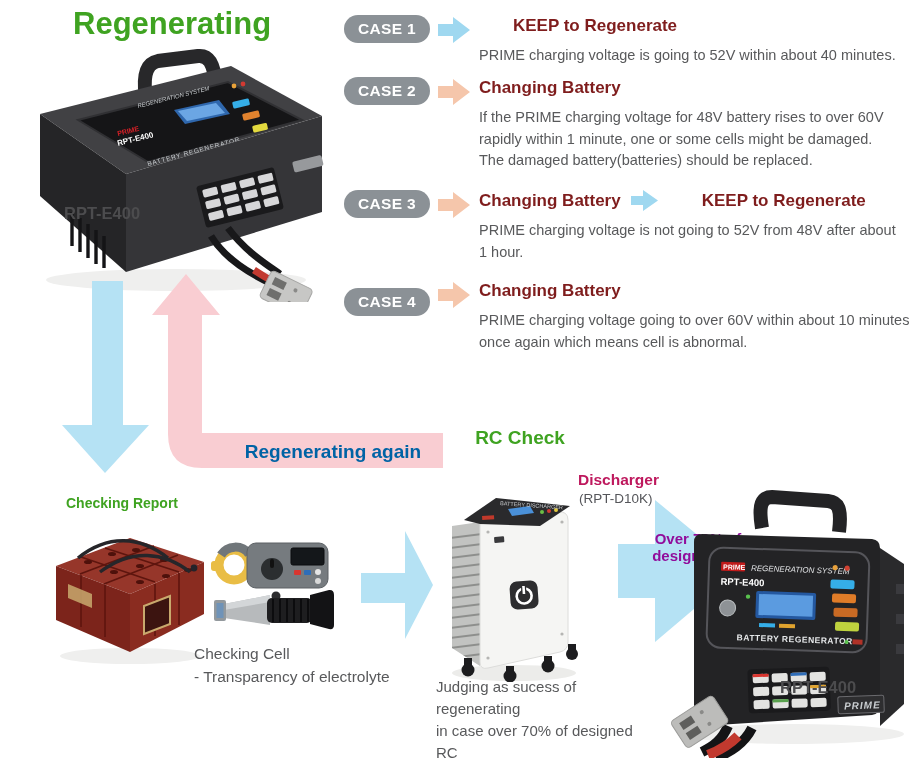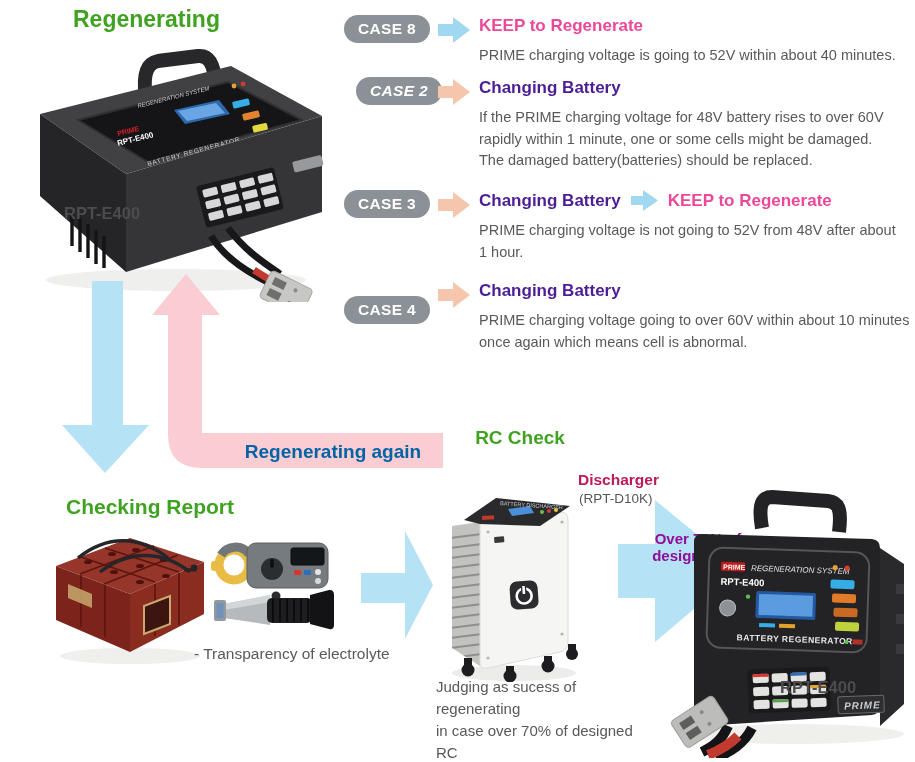--- a/index.html
+++ b/index.html
@@ -4,40 +4,40 @@
 <style>
   html,body{margin:0;padding:0;background:#fff;}
   .stage{position:relative;width:915px;height:762px;background:#ffffff;overflow:hidden;
          font-family:"Liberation Sans",sans-serif;}
   .abs{position:absolute;}
   .green-title{color:#3fa321;font-weight:bold;}
   .case-badge{width:86px;height:28px;border-radius:14px;background:#8b9196;color:#ffffff;
               font-weight:bold;font-size:15.5px;display:flex;align-items:center;justify-content:center;
               letter-spacing:.3px;}
   .case-heading{font-weight:bold;font-size:17px;white-space:nowrap;}
-  .h-blue{color:#ec4899;}
-  .h-red{color:#4c1d95;}
+  .h-blue{color:#7f1d1d;margin-left:34px;}
+  .h-red{color:#7f1d1d;}
   .case-body{font-size:14.5px;line-height:21.5px;color:#58595b;white-space:pre-line;width:445px;}
   .model-label{font-weight:bold;color:#4c4c4e;font-size:16.5px;}
   .heading-row{display:flex;align-items:center;gap:10px;}
   .note-text{font-size:15px;line-height:22px;color:#58595b;white-space:pre-line;}
   .list-text{font-size:15.5px;line-height:22.5px;color:#58595b;}
   .loop-red{font-weight:bold;font-size:13.5px;color:#c10330;text-align:right;}
   .loop-blue{font-weight:bold;font-size:19px;color:#0063a5;text-align:center;}
   .purple-label{font-weight:bold;font-size:15px;color:#910d9b;text-align:center;line-height:17px;}
   .disch-label{font-weight:bold;font-size:15.5px;color:#be185d;}
   .disch-model{font-weight:normal;font-size:13.5px;color:#55565a;}
   svg{display:block;}
 </style>
 </head>
 <body>
 
 <div class="stage">
 
-  <div class="abs green-title" style="left:73px;top:6px;font-size:23px;">Regenerating</div>
+  <div class="abs green-title" style="left:73px;top:6px;font-size:31px;">Regenerating</div>
 
   <svg class="abs" style="left:26px;top:44px;" width="308" height="258" viewBox="0 0 308 258">
     <ellipse cx="150" cy="236" rx="130" ry="11" fill="#efefee"></ellipse>
 
     <path d="M120,54 C116,28 122,19 132,17 L172,12 C182,11 188,17 191,46" fill="none" stroke="#28282a" stroke-width="14"></path>
 
     <polygon points="14,70 205,22 296,72 100,130" fill="#414144"></polygon>
 
     <polygon points="52,76 202,38 276,76 122,118" fill="#151517" stroke="#303033" stroke-width="2"></polygon>
 
@@ -95,28 +95,28 @@
       <rect x="0" y="0" width="46" height="30" rx="4" fill="#c7c7c5" stroke="#a5a5a3"></rect>
       <rect x="6" y="5" width="13" height="8" fill="#6f6f6d"></rect>
       <rect x="6" y="17" width="13" height="8" fill="#6f6f6d"></rect>
       <circle cx="30" cy="8" r="2" fill="#8a8a88"></circle>
         <circle cx="30" cy="22" r="2" fill="#8a8a88"></circle>
     </g>
   </svg>
 
   <div class="abs model-label" style="left:64px;top:204px;">RPT-E400</div>
 
-  <div class="abs case-badge" style="left:344px;top:15px;">CASE 8</div>
+  <div class="abs case-badge" style="left:344px;top:15px;">CASE 1</div>
   <svg class="abs" style="left:438px;top:17px;" width="32" height="26" viewBox="0 0 32 26">
     <polygon points="0,7 15,7 15,0 32,13 15,26 15,19 0,19" fill="#9fd8f0"></polygon>
   </svg>
   <div class="abs case-heading h-blue" style="left:479px;top:16px;">KEEP to Regenerate</div>
   <div class="abs case-body" style="left:479px;top:45px;">PRIME charging voltage is going to 52V within about 40 minutes.</div>
 
-  <div class="abs case-badge" style="left:356px;top:77px;font-style:italic;">CASE 2</div>
+  <div class="abs case-badge" style="left:344px;top:77px;">CASE 2</div>
   <svg class="abs" style="left:438px;top:79px;" width="32" height="26" viewBox="0 0 32 26">
     <polygon points="0,7 15,7 15,0 32,13 15,26 15,19 0,19" fill="#f5c6ab"></polygon>
   </svg>
   <div class="abs case-heading h-red" style="left:479px;top:78px;">Changing Battery</div>
   <div class="abs case-body" style="left:479px;top:107px;">If the PRIME charging voltage for 48V battery rises to over 60V
 rapidly within  1 minute,  one or some cells might be damaged.
 The damaged battery(batteries) should be replaced.</div>
 
   <div class="abs case-badge" style="left:344px;top:190px;">CASE 3</div>
   <svg class="abs" style="left:438px;top:192px;" width="32" height="26" viewBox="0 0 32 26">
@@ -125,39 +125,39 @@
   <div class="abs heading-row" style="left:479px;top:190px;">
     <span class="case-heading h-red">Changing Battery</span>
     <svg width="27" height="21" viewBox="0 0 27 21">
       <polygon points="0,6 12,6 12,0 27,10.5 12,21 12,15 0,15" fill="#9fd8f0"></polygon>
     </svg>
     <span class="case-heading h-blue">KEEP to Regenerate</span>
   </div>
   <div class="abs case-body" style="left:479px;top:220px;">PRIME charging voltage is not going to 52V  from 48V after about
 1 hour.</div>
 
-  <div class="abs case-badge" style="left:344px;top:296px;">CASE 4</div>
+  <div class="abs case-badge" style="left:344px;top:288px;">CASE 4</div>
   <svg class="abs" style="left:438px;top:282px;" width="32" height="26" viewBox="0 0 32 26">
     <polygon points="0,7 15,7 15,0 32,13 15,26 15,19 0,19" fill="#f5c6ab"></polygon>
   </svg>
   <div class="abs case-heading h-red" style="left:479px;top:281px;">Changing Battery</div>
   <div class="abs case-body" style="left:479px;top:310px;">PRIME charging voltage going to over 60V within about 10 minutes
 once again which means cell is abnormal.</div>
 
   <svg class="abs" style="left:60px;top:278px;" width="92" height="198" viewBox="0 0 92 198">
     <polygon points="32,3 63,3 63,147 89,147 45,195 2,147 32,147" fill="#b5e2f4"></polygon>
   </svg>
 
   <svg class="abs" style="left:140px;top:270px;" width="310" height="202" viewBox="0 0 310 202">
     <path d="M46,4 L12,45 L28,45 L28,164 Q28,198 62,198 L303,198 L303,163 L62,163 L62,45 L80,45 Z" fill="#f9cdd2"></path>
   </svg>
 
   <div class="abs loop-blue" style="left:230px;top:441px;width:206px;">Regenerating again</div>
 
-  <div class="abs green-title" style="left:66px;top:495px;font-size:21px;">Checking Report</div>
+  <div class="abs green-title" style="left:66px;top:495px;font-size:14px;">Checking Report</div>
 
   <svg class="abs" style="left:48px;top:528px;" width="160" height="140" viewBox="0 0 160 140">
     <ellipse cx="82" cy="128" rx="70" ry="8" fill="#efefee"></ellipse>
     <polygon points="8,38 82,10 156,34 82,66" fill="#96362a"></polygon>
     <polygon points="8,38 8,92 82,124 82,66" fill="#7c241b"></polygon>
     <polygon points="82,66 156,34 156,86 82,124" fill="#8a2c20"></polygon>
     <g stroke="#5e150e" stroke-width="1.6" fill="none">
       <line x1="33" y1="29" x2="107" y2="54"></line>
         <line x1="57" y1="20" x2="131" y2="44"></line>
       <line x1="32" y1="46" x2="106" y2="18"></line>
@@ -211,20 +211,21 @@
         <line x1="70" y1="13" x2="70" y2="36"></line>
       <line x1="77" y1="13" x2="77" y2="36"></line>
         <line x1="84" y1="13" x2="84" y2="36"></line>
       <line x1="91" y1="13" x2="91" y2="36"></line>
         <line x1="98" y1="13" x2="98" y2="36"></line>
     </g>
     <path d="M100,9 L119,4 Q124,3.5 124,9 L124,39 Q124,44 119,43 L100,38 Z" fill="#131315"></path>
   </svg>
 
   <div class="abs list-text" style="left:194px;top:643px;">
+    <div>Checking Cell</div>
     <div>- Transparency of electrolyte</div>
   </div>
 
   <svg class="abs" style="left:358px;top:528px;" width="78" height="114" viewBox="0 0 78 114">
     <polygon points="3,45 47,45 47,3 75,57 47,111 47,75 3,75" fill="#b5e2f4"></polygon>
   </svg>
 
   <div class="abs green-title" style="left:440px;top:426px;width:160px;text-align:center;font-size:19px;line-height:23px;">
     <div>RC Check</div>
   </div>

